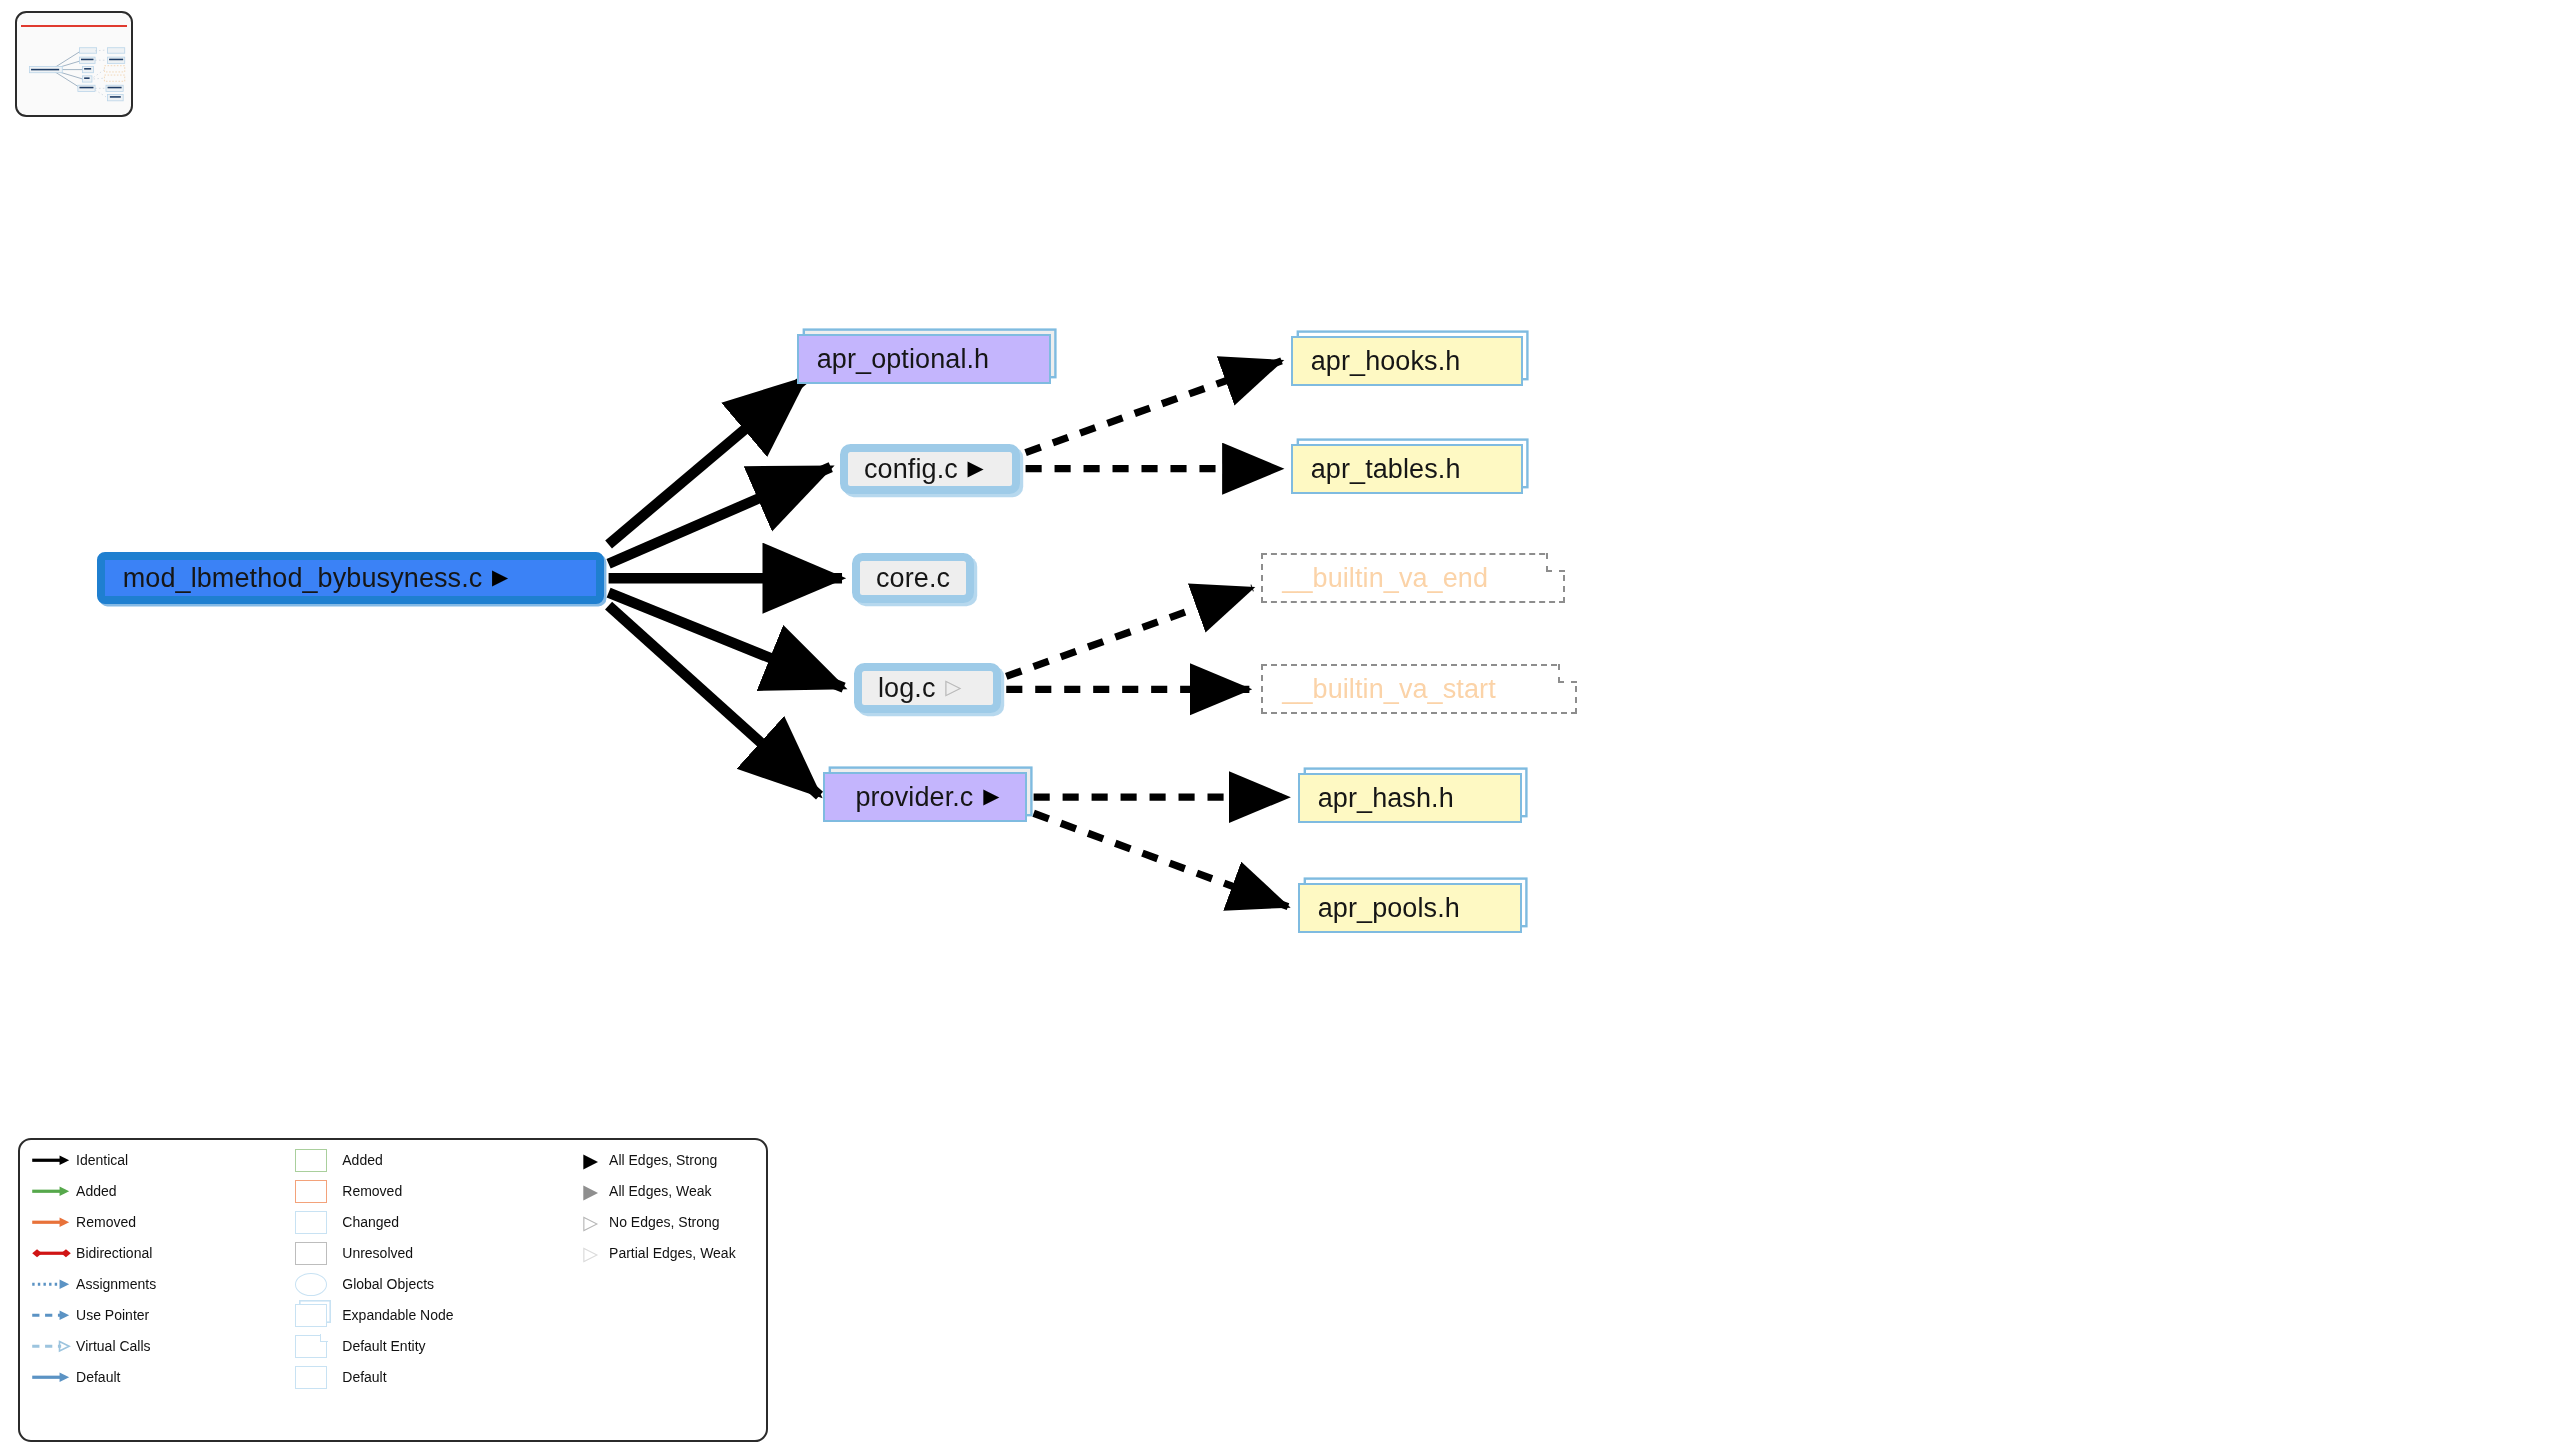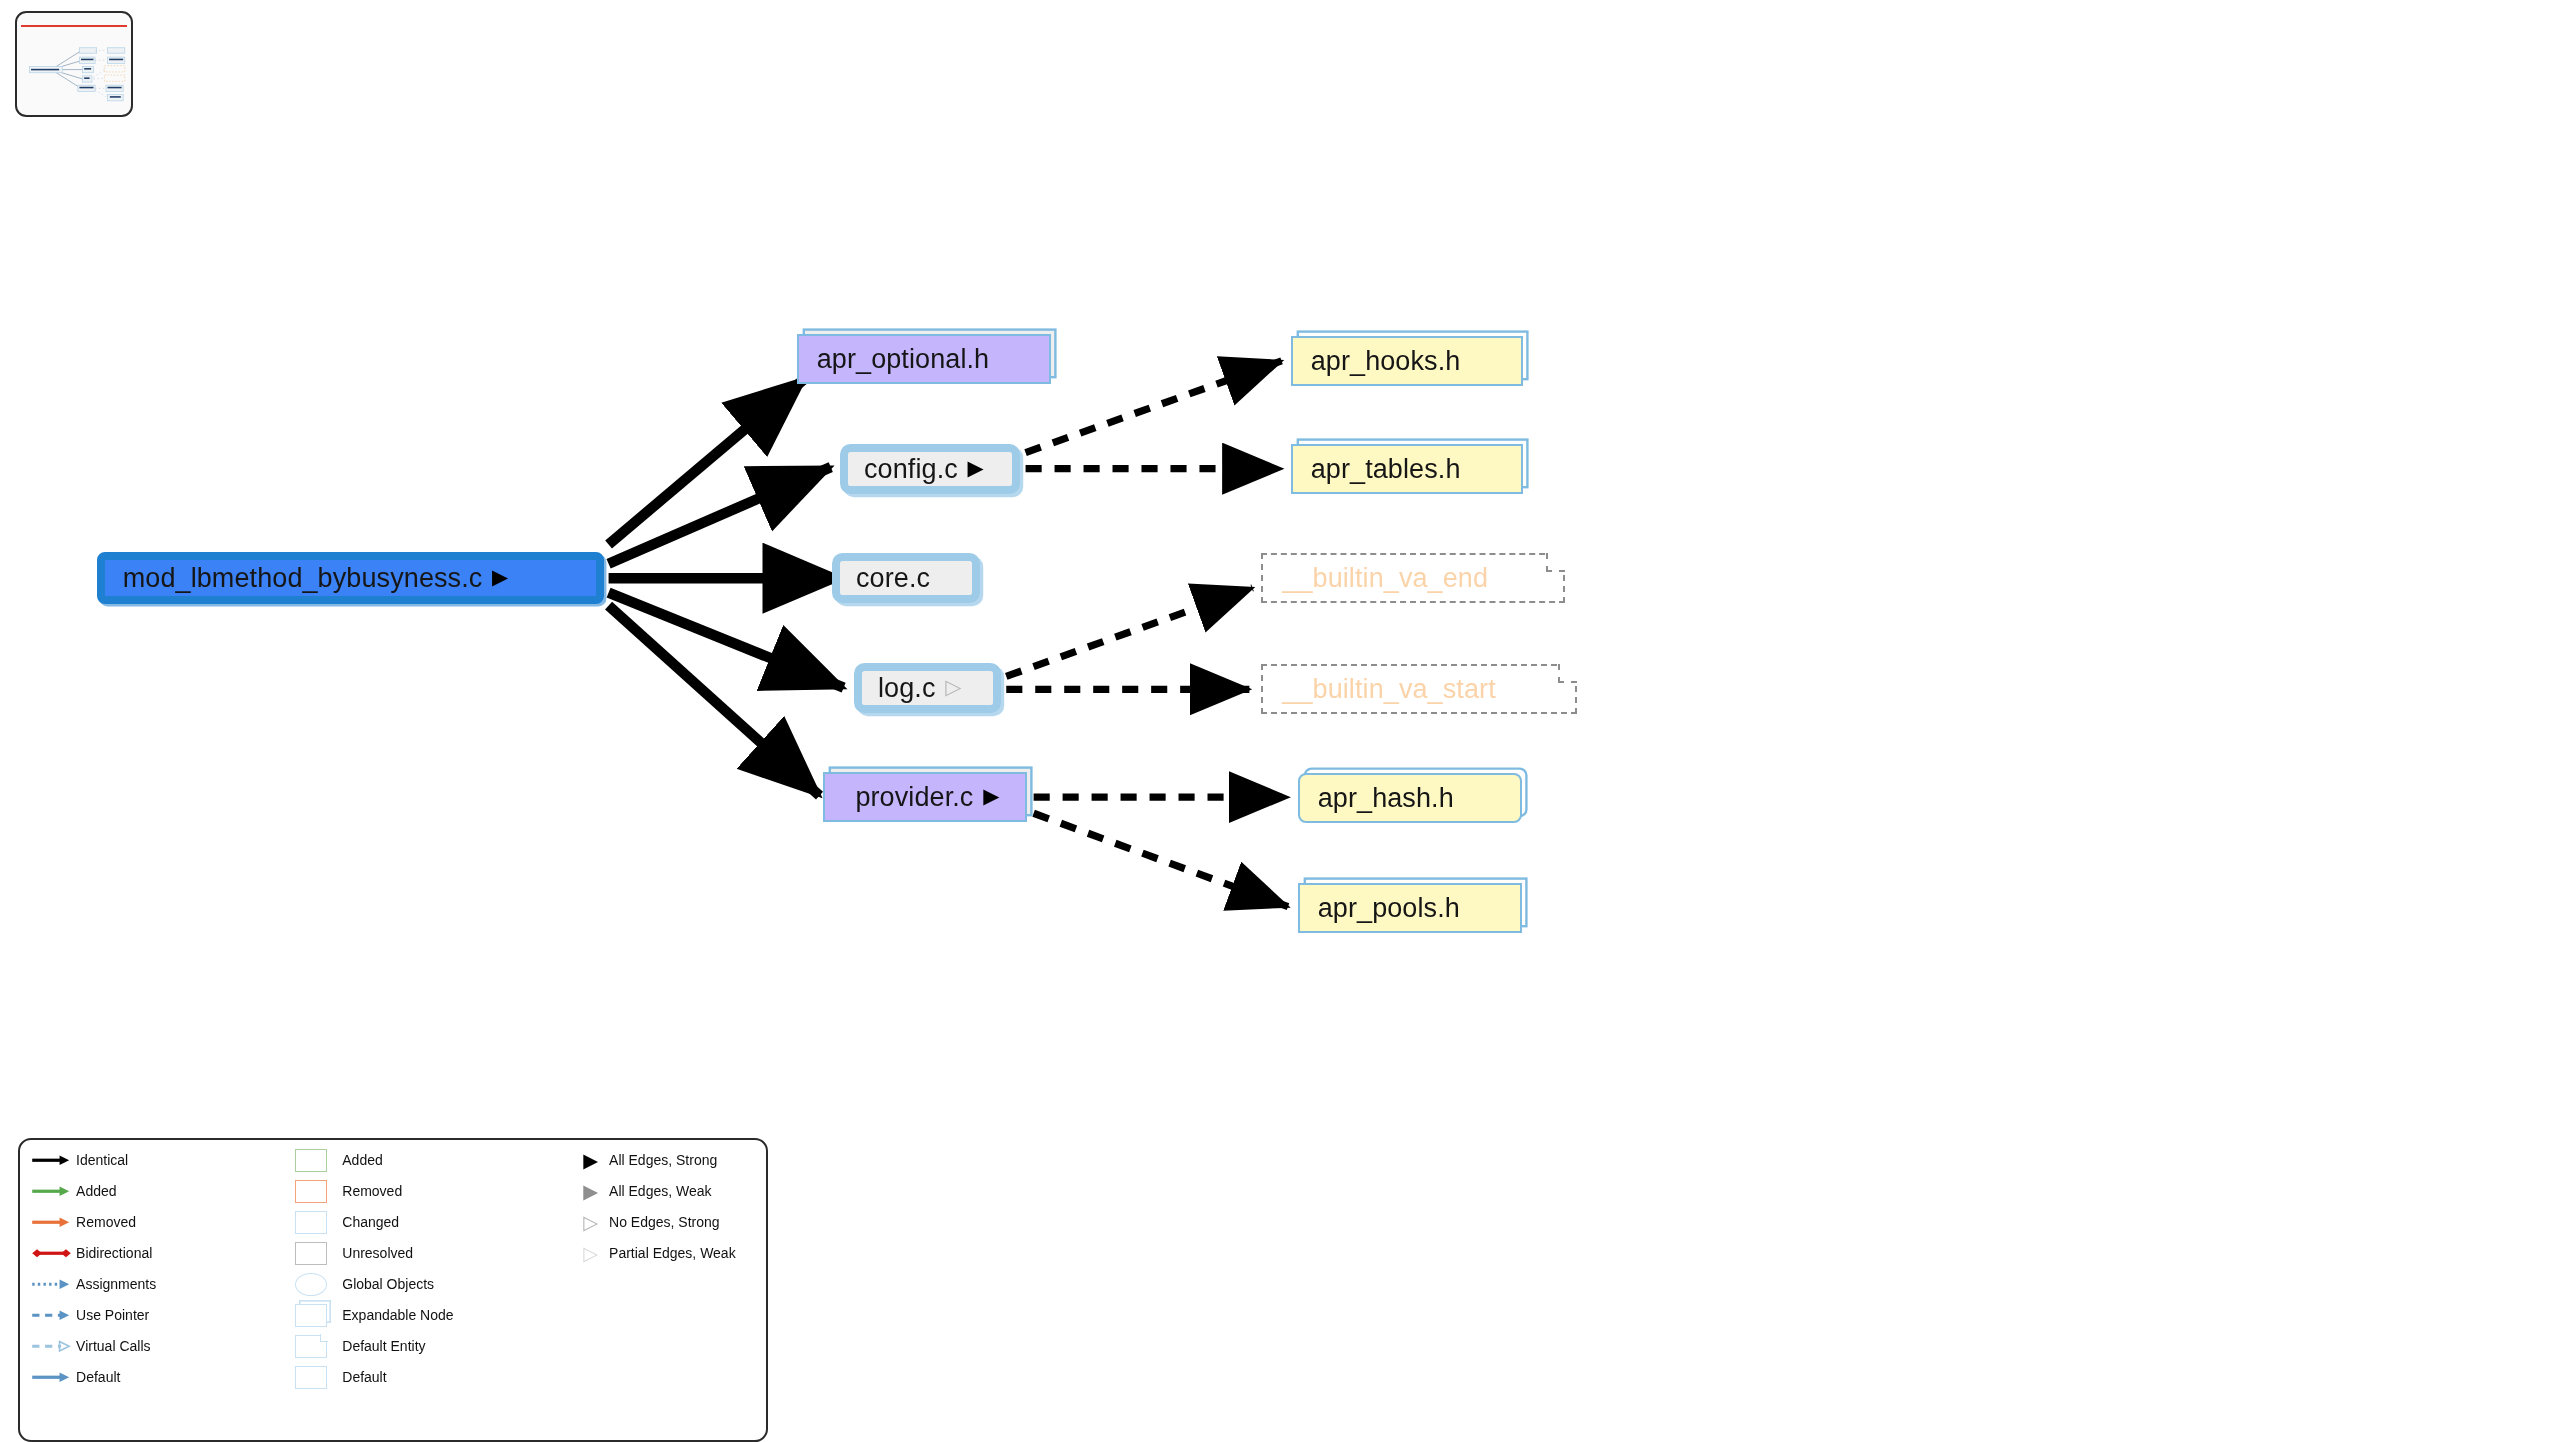--- a/index.html
+++ b/index.html
@@ -184,21 +184,21 @@
         <span class="lbl">mod_lbmethod_bybusyness.c</span>
         <span class="tri strong">▶</span>
       </div>
       <div class="node n-stack-grey" style="left: 797px; top: 334px; width: 254px; height: 50px;">
         <span class="lbl">apr_optional.h</span>
       </div>
       <div class="node n-soft" style="left: 840px; top: 444px; width: 180px; height: 50px;">
         <span class="lbl">config.c</span>
         <span class="tri strong">▶</span>
       </div>
-      <div class="node n-soft" style="left: 832px; top: 553px; width: 148px; height: 50px;">
+      <div class="node n-soft" style="left: 852px; top: 553px; width: 122px; height: 50px;">
         <span class="lbl">core.c</span>
       </div>
       <div class="node n-soft" style="left: 854px; top: 663px; width: 147px; height: 50px;">
         <span class="lbl">log.c</span>
         <span class="tri hollow">▷</span>
       </div>
       <div class="node n-stack-grey" style="left: 823px; top: 772px; width: 204px; height: 50px; justify-content: center;">
         <span class="lbl">provider.c</span>
         <span class="tri strong">▶</span>
       </div>
@@ -209,21 +209,21 @@
         <span class="lbl">apr_tables.h</span>
       </div>
       <div class="node n-unresolved" style="left: 1261px; top: 553px; width: 304px; height: 50px;">
         <span class="lbl">__builtin_va_end</span>
         <span class="fold"></span>
       </div>
       <div class="node n-unresolved" style="left: 1261px; top: 664px; width: 316px; height: 50px;">
         <span class="lbl">__builtin_va_start</span>
         <span class="fold"></span>
       </div>
-      <div class="node n-stack-white" style="left: 1298px; top: 773px; width: 224px; height: 50px; border-radius: 8px;">
+      <div class="node n-stack-white" style="left: 1298px; top: 773px; width: 224px; height: 50px;">
         <span class="lbl">apr_hash.h</span>
       </div>
       <div class="node n-stack-white" style="left: 1298px; top: 883px; width: 224px; height: 50px;">
         <span class="lbl">apr_pools.h</span>
       </div>
     </div>
 
   <div class="legend">
     <div class="legend-cols">
       <div class="legend-col c1" id="legend-edges">

